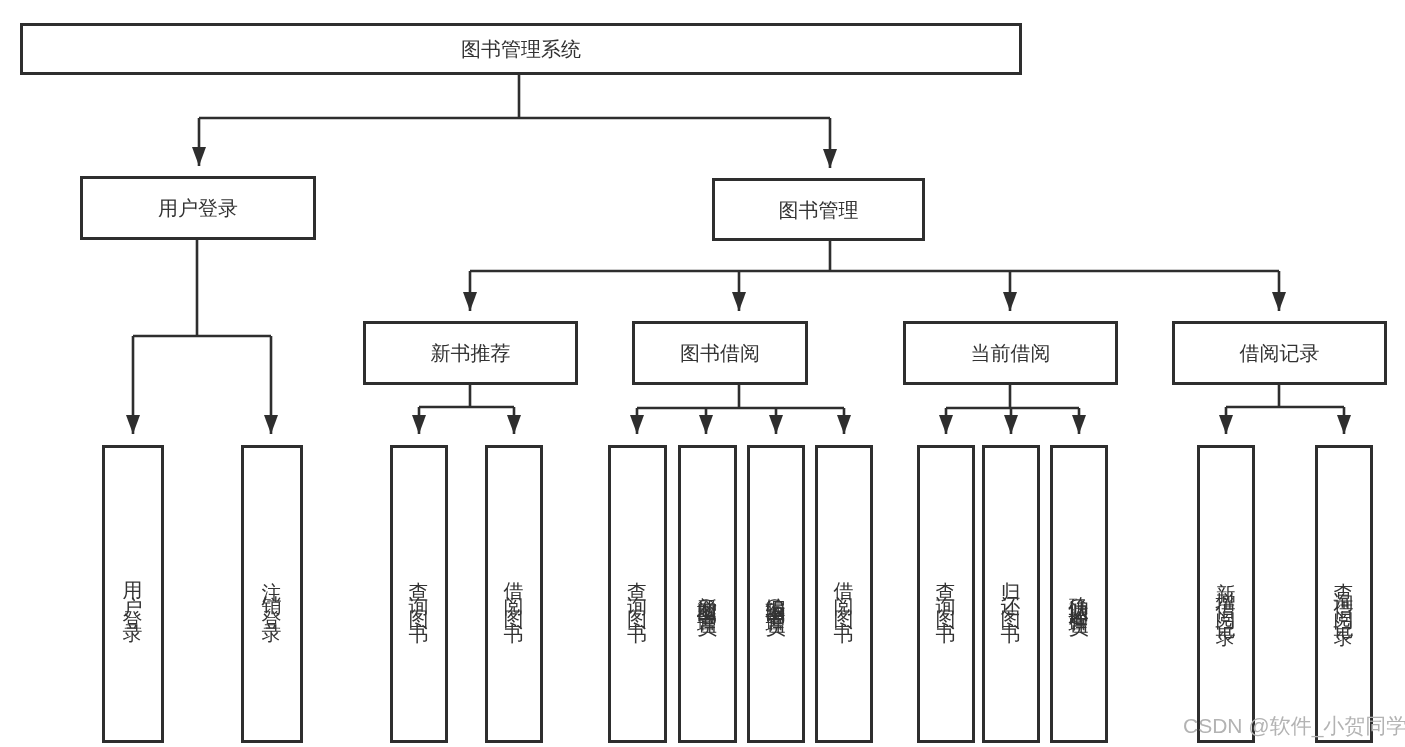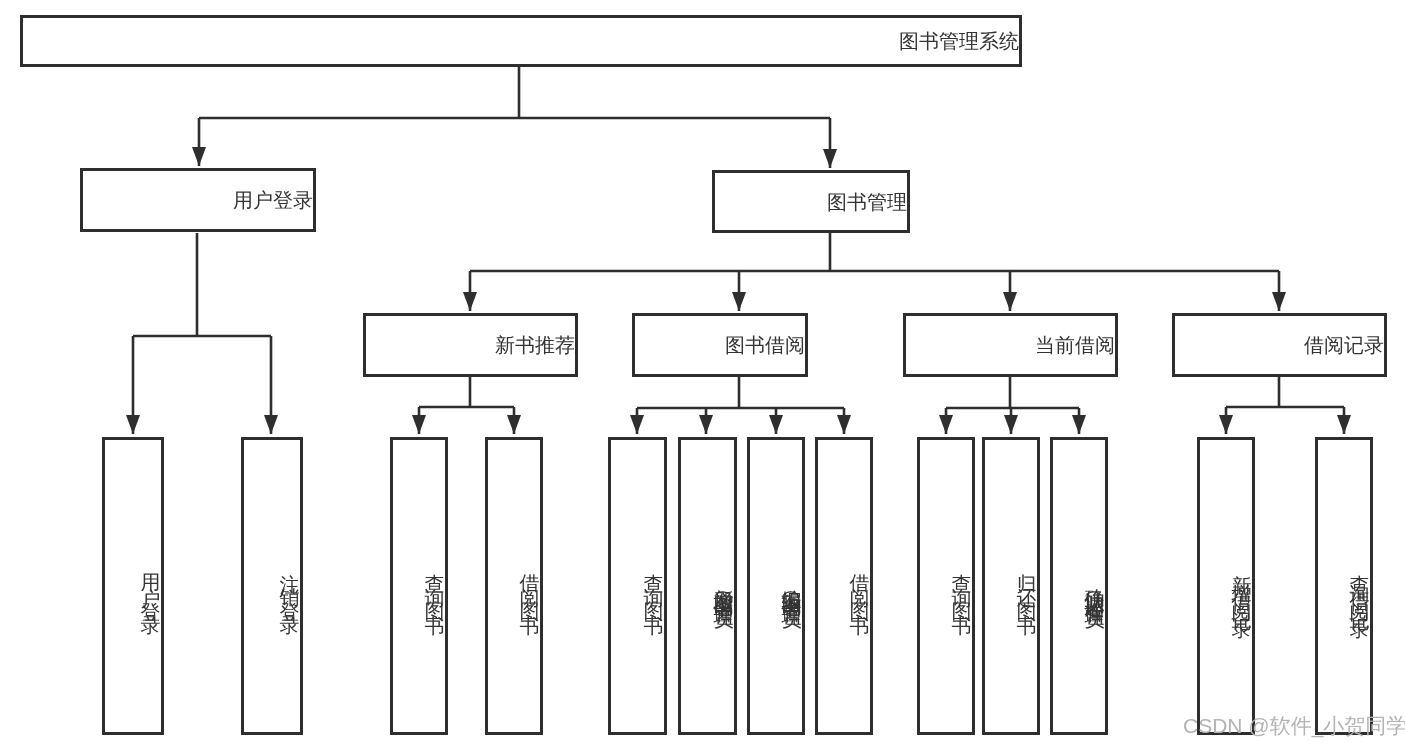--- a/index.html
+++ b/index.html
@@ -18,25 +18,26 @@
     background:var(--bg);
     overflow:hidden;
   }
   .wires{position:absolute;left:0;top:0;}
   .wires path, .wires line{stroke:var(--line);stroke-width:2.6;fill:none;}
   .node{
     position:absolute;
     box-sizing:border-box;
     background:var(--box-bg);
     border:3px solid var(--box-border);
-    display:flex;align-items:center;justify-content:flex-end;
+    display:flex;align-items:center;justify-content:center;
     color:var(--text);
     font-size:20px;
     line-height:1;
     text-align:center;
+    margin-top:8px;
   }
   .vt{
     writing-mode:vertical-rl;
     text-orientation:upright;
     white-space:nowrap;
   }
   .sp4{letter-spacing:14px;}
   .sp6{letter-spacing:9px;}
   .sp9{letter-spacing:3px;}
   .watermark{
@@ -102,21 +103,21 @@
       <polygon points="1337,415 1351,415 1344,434" fill="#2e2e2e" stroke="none"></polygon>
     </svg>
 
   <div class="node" style="left:20px;top:15px;width:1002px;height:52px">
     <span>图书管理系统</span>
   </div>
 
   <div class="node" style="left:80px;top:168px;width:236px;height:64px">
     <span>用户登录</span>
   </div>
-  <div class="node" style="left:712px;top:170px;width:198px;height:63px">
+  <div class="node" style="left:712px;top:170px;width:213px;height:63px">
     <span>图书管理</span>
   </div>
 
   <div class="node" style="left:363px;top:313px;width:215px;height:64px">
     <span>新书推荐</span>
   </div>
   <div class="node" style="left:632px;top:313px;width:176px;height:64px">
     <span>图书借阅</span>
   </div>
   <div class="node" style="left:1172px;top:313px;width:215px;height:64px">

